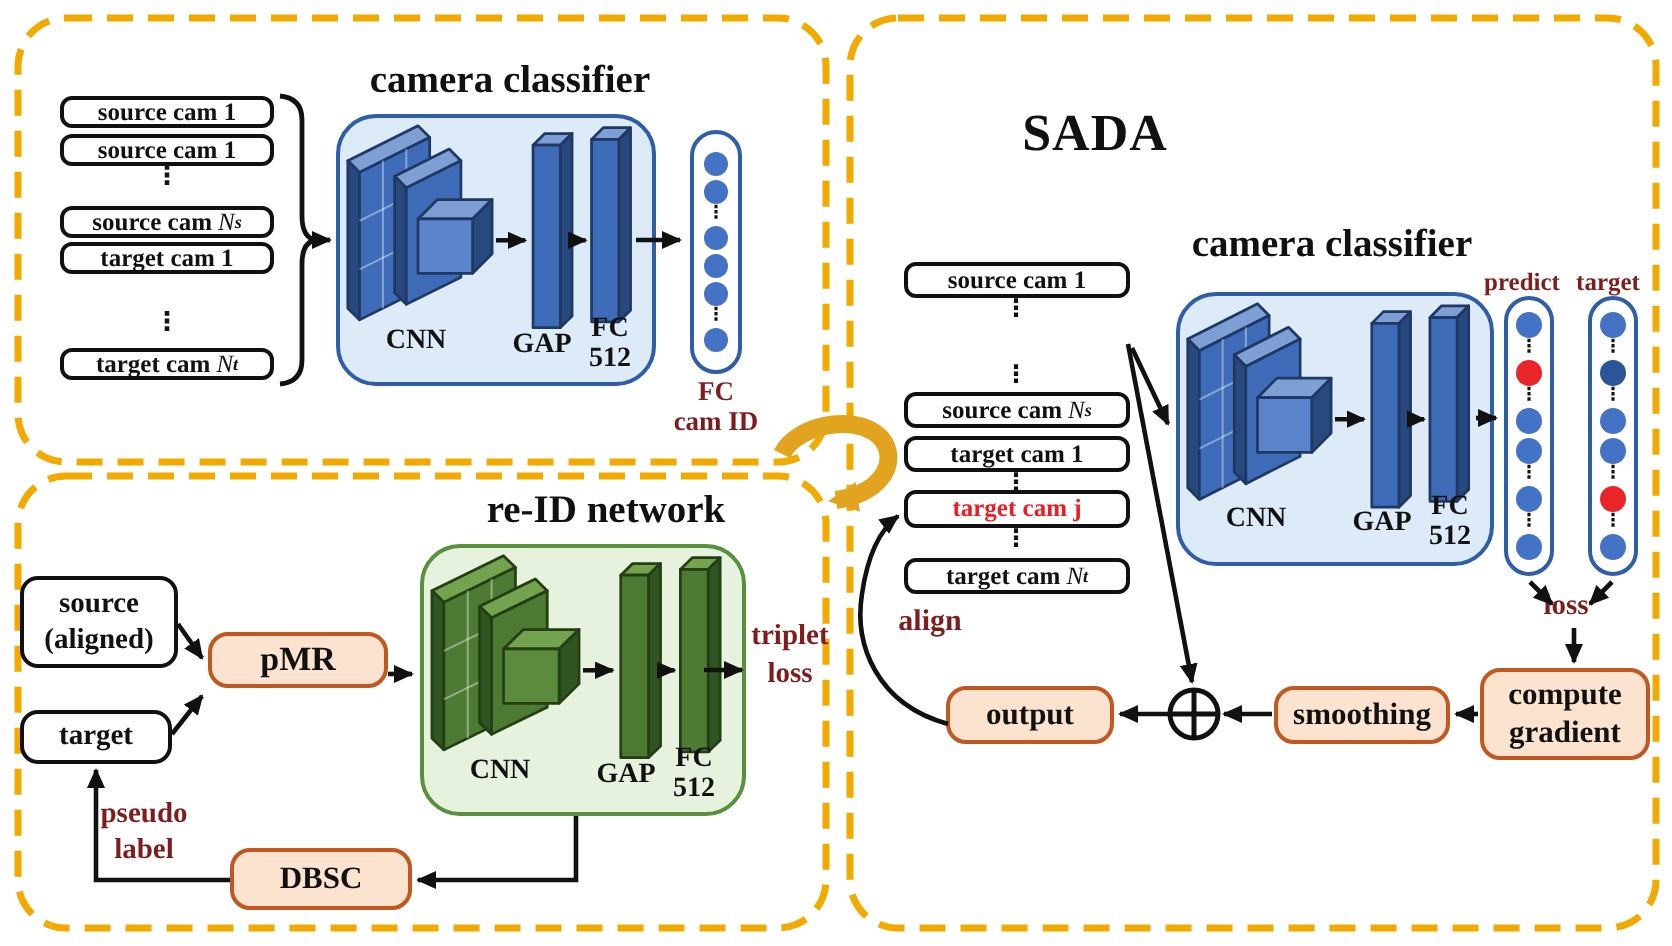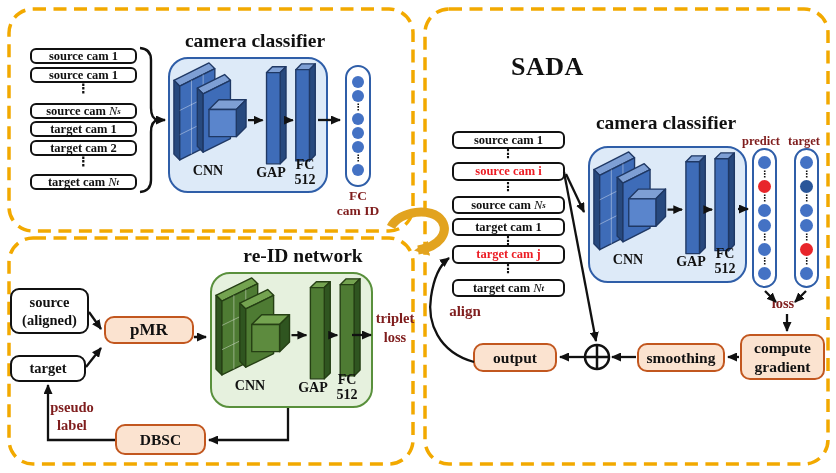--- a/index.html
+++ b/index.html
@@ -62,23 +62,20 @@
     </div>
   <div class="abs vdots" style="left:77px;top:82px;width:12px;">⋮</div>
   <div class="abs cam-box" style="left:30px;top:103px;width:107px;height:16px;">
       <span>source cam</span>
       <span class="nv">N</span>
       <sub>s</sub>
     </div>
   <div class="abs cam-box" style="left:30px;top:121px;width:107px;height:16px;">
       <span>target cam 1</span>
     </div>
-  <div class="abs cam-box" style="left:30px;top:140px;width:107px;height:16px;">
-      <span>target cam 2</span>
-    </div>
   <div class="abs vdots" style="left:77px;top:155px;width:12px;">⋮</div>
   <div class="abs cam-box" style="left:30px;top:174px;width:107px;height:16px;">
       <span>target cam</span>
       <span class="nv">N</span>
       <sub>t</sub>
     </div>
 
   <div class="abs net-block net-blue" style="left:168px;top:57px;width:160px;height:136px;">
     <svg width="100%" height="100%" viewBox="0 0 160 136" preserveAspectRatio="none">
       <polygon class="top" points="10,28 46,10 40,4 4,22"></polygon>
@@ -167,23 +164,20 @@
   <div class="abs txt" style="left:42px;top:399px;width:60px;font-size:14.5px;line-height:17.5px;">pseudo
 label</div>
   <div class="abs ttl" style="left:582px;top:112px;width:168px;">camera classifier</div>
   <div class="abs txt" style="left:736px;top:134px;width:50px;font-size:12.5px;">predict</div>
   <div class="abs txt" style="left:781px;top:134px;width:46px;font-size:12.5px;">target</div>
 
   <div class="abs cam-box" style="left:452px;top:131px;width:113px;height:18px;">
       <span>source cam 1</span>
     </div>
   <div class="abs vdots" style="left:502px;top:148px;width:12px;font-size:12px;">⋮</div>
-  <div class="abs cam-box red" style="left:452px;top:162px;width:113px;height:19px;">
-      <span>source cam i</span>
-    </div>
   <div class="abs vdots" style="left:502px;top:181px;width:12px;font-size:12px;">⋮</div>
   <div class="abs cam-box" style="left:452px;top:196px;width:113px;height:18px;">
       <span>source cam</span>
       <span class="nv">N</span>
       <sub>s</sub>
     </div>
   <div class="abs cam-box" style="left:452px;top:218px;width:113px;height:18px;">
       <span>target cam 1</span>
     </div>
   <div class="abs vdots" style="left:502px;top:235px;width:12px;font-size:12px;">⋮</div>

